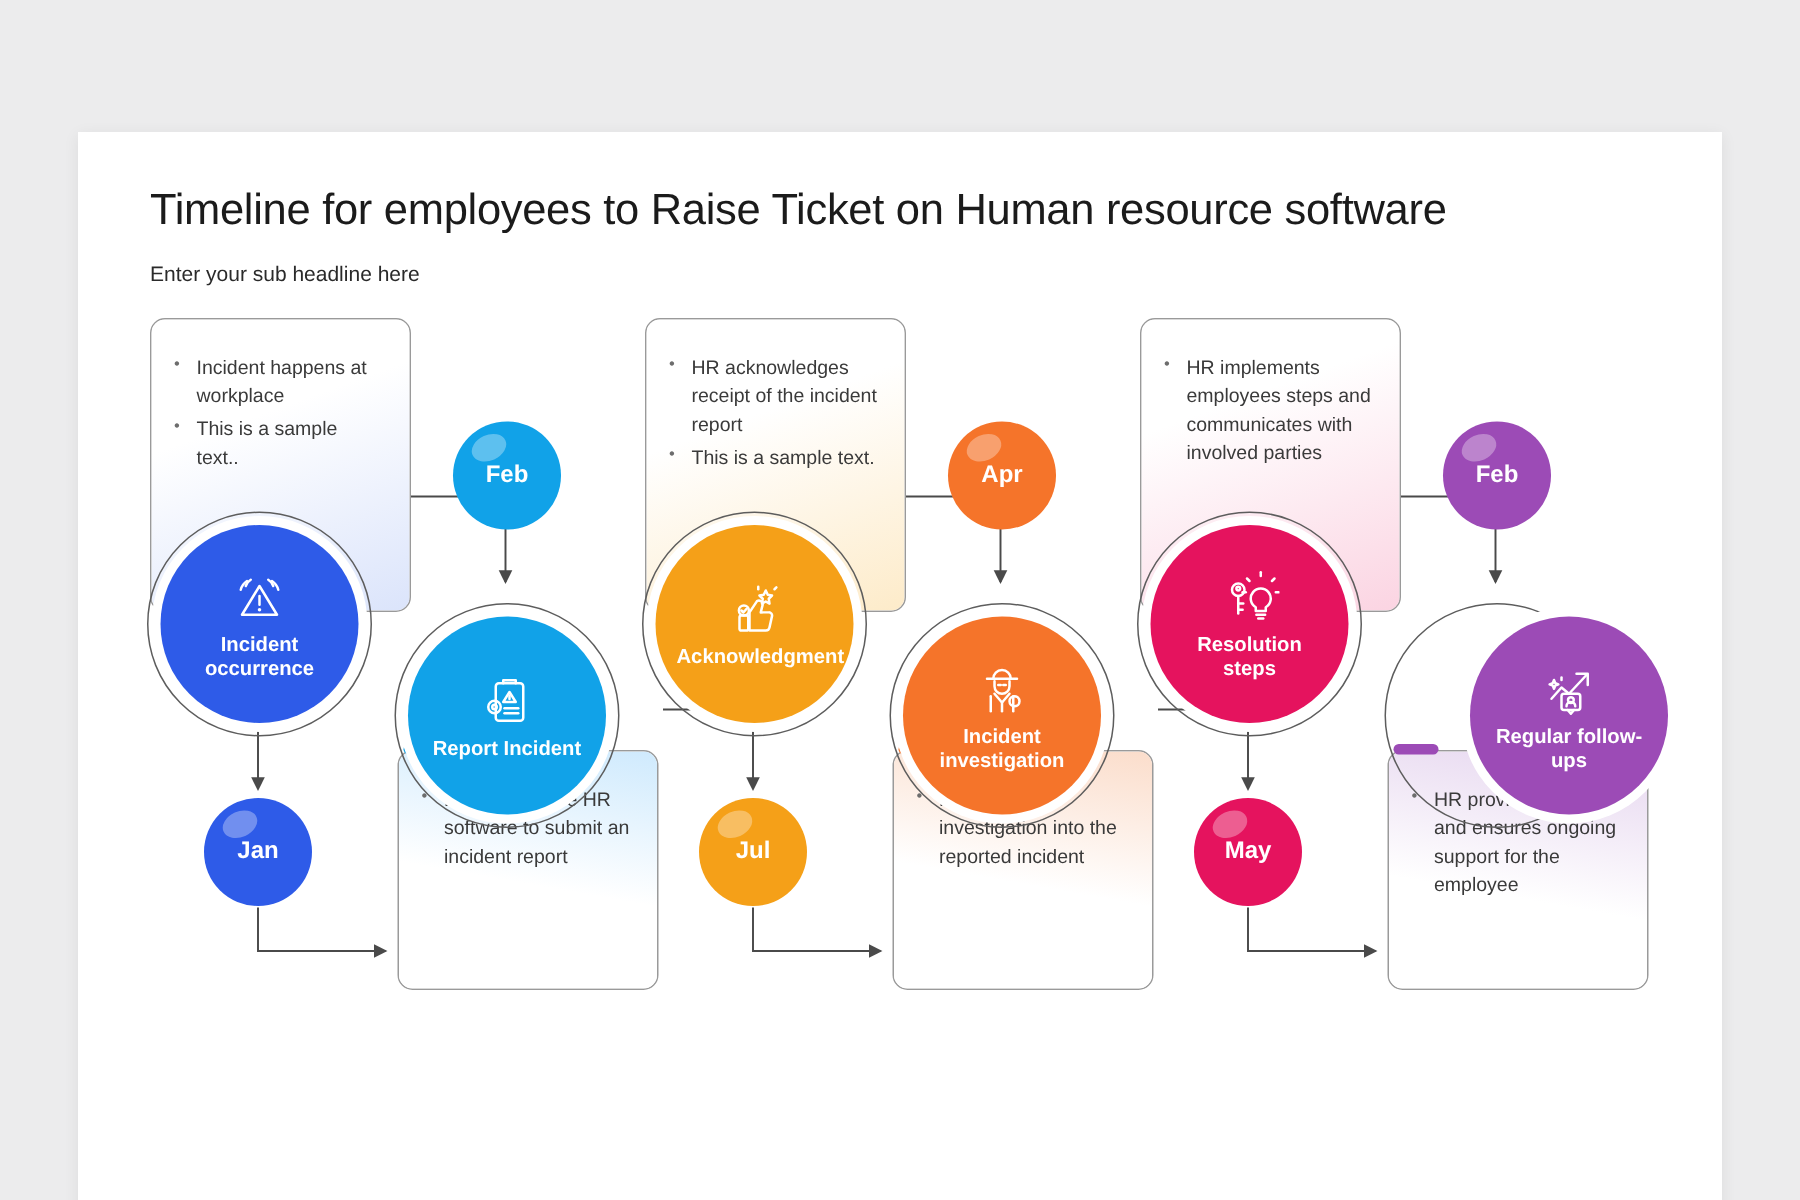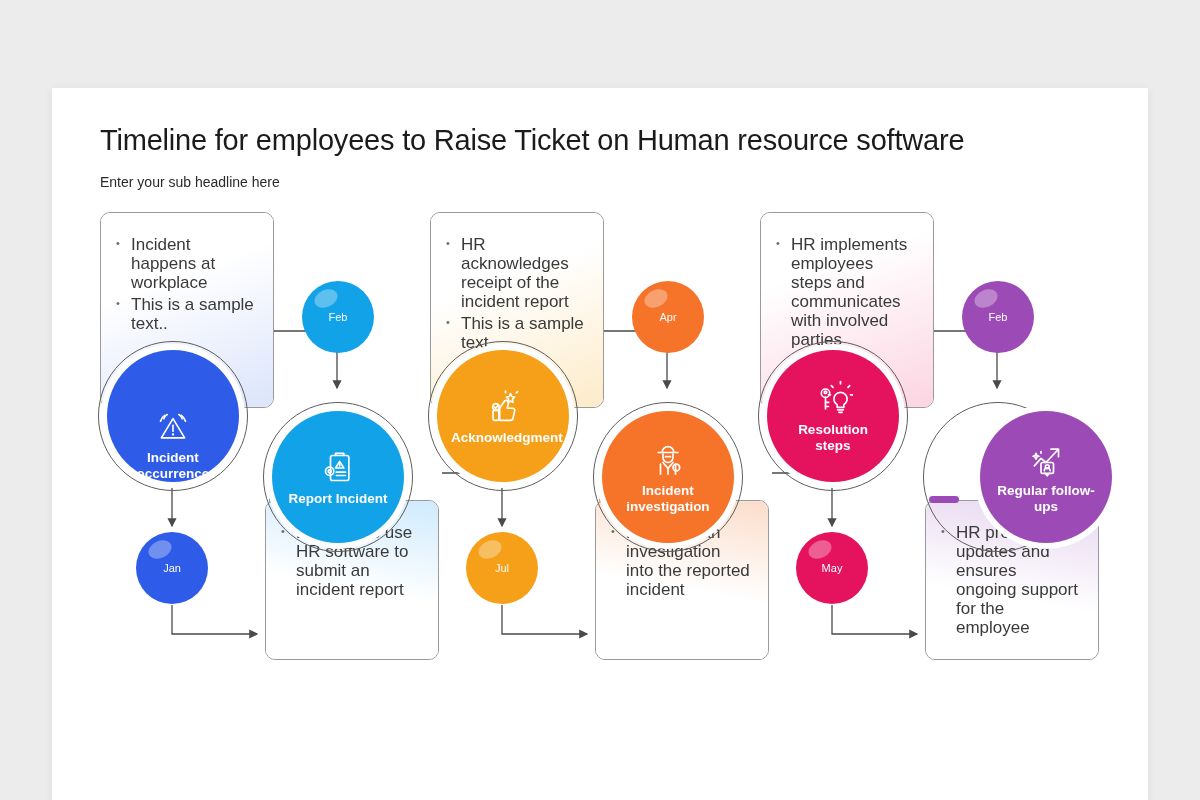--- a/index.html
+++ b/index.html
@@ -37,21 +37,21 @@
     background:#fff;
   }
   .card .grad { position:absolute; inset:0; }
   .card ul {
     position:relative;
     list-style:none;
     padding:22px 18px 18px 30px;
   }
   .card li {
     position:relative;
-    font-size:17px;
+    font-size:13px;
     line-height:19px;
     color:#3a3a3a;
     margin-bottom:3px;
   }
   .card li::before {
     content:"•";
     position:absolute; left:-15px; top:-1px;
     font-size:11px; color:#6d6d6d;
   }
 
@@ -86,21 +86,21 @@
     border:1px solid #5d5d5d;
     z-index:2;
   }
 
   
   .month {
     position:absolute;
     width:72px; height:72px;
     border-radius:50%;
     display:flex; align-items:center; justify-content:center;
-    color:#fff; font-size:11px; font-weight:normal;
+    color:#fff; font-size:16px; font-weight:bold;
     z-index:5;
   }
   .month::after {
     content:"";
     position:absolute; left:12px; top:9px;
     width:24px; height:17px;
     border-radius:50%;
     background:rgba(255,255,255,0.32);
     transform:rotate(-24deg);
   }
@@ -150,21 +150,21 @@
     <div class="card" style="left:48px; top:124px; width:174px; height:196px;">
       <div class="grad" style="background:linear-gradient(160deg,#ffffff 35%,#dbe4fb 100%);"></div>
       <ul>
         <li>Incident happens at workplace</li>
         <li>This is a sample text..</li>
       </ul>
     </div>
     <div class="tab" style="left:52px; top:316px; background:#2e5be8;"></div>
 
     <div class="ring" style="left:46px; top:253px;"></div>
-    <div class="node" style="left:55px; top:262px; background:#2e5be8;justify-content:flex-end;">
+    <div class="node" style="left:55px; top:262px; background:#2e5be8;">
       <span class="ico">
         <svg viewBox="0 0 48 48" fill="none" stroke="#ffffff" stroke-width="2" stroke-linecap="round" stroke-linejoin="round">
           <path d="M24 14 L38 37 H10 Z"></path>
           <line x1="24" y1="22" x2="24" y2="29"></line>
           <circle cx="24" cy="33" r="1.4" fill="#fff" stroke="none"></circle>
           <path d="M13 14 a9 9 0 0 1 4-5"></path>
             <path d="M9 17 a12 12 0 0 1 5-7"></path>
           <path d="M35 14 a9 9 0 0 0-4-5"></path>
             <path d="M39 17 a12 12 0 0 0-5-7"></path>
         </svg>

